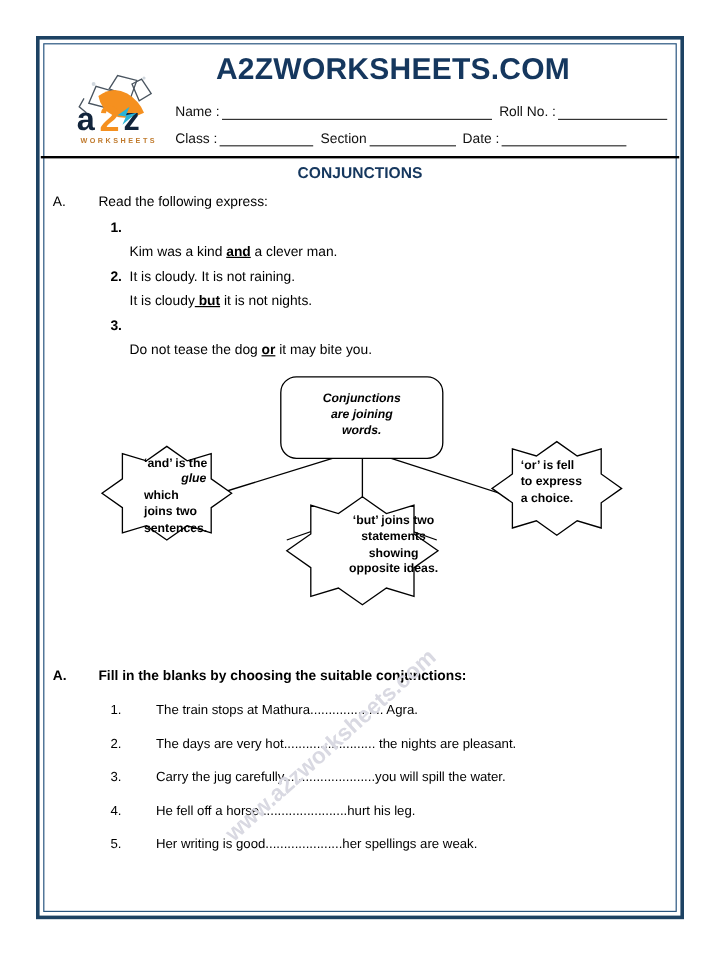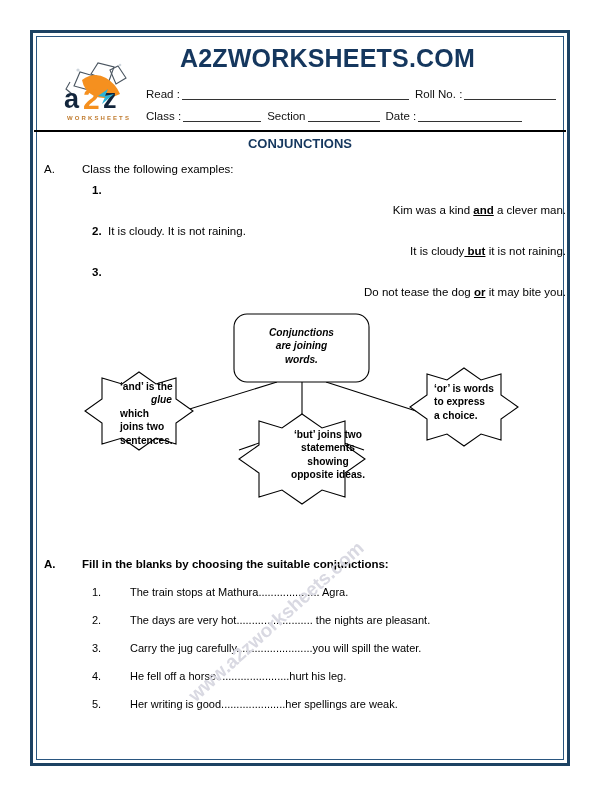--- a/index.html
+++ b/index.html
@@ -138,21 +138,20 @@
     display: flex;
     font-size: 11.5px;
     margin-top: 9px;
     padding-left: 58px;
   }
   .ex-num { width: 16px; font-weight: bold; }
   .ex-ans {
     font-size: 11.5px;
     margin-top: 8px;
     padding-left: 74px;
-    text-align: right;
   }
   .ex-ans u { font-weight: bold; }
 
   
   .diagram {
     position: relative;
     width: 532px;
     height: 240px;
     margin-top: 12px;
   }
@@ -224,54 +223,54 @@
           <text x="6" y="52" font-family="'Liberation Sans',sans-serif" font-size="27" font-weight="bold" fill="#12253c">a</text>
           <text x="25" y="53" font-family="'Liberation Sans',sans-serif" font-size="30" font-weight="bold" fill="#f5901f">2</text>
           <text x="45" y="52" font-family="'Liberation Sans',sans-serif" font-size="27" font-weight="bold" fill="#12253c">z</text>
           <path d="M40 40 l10 -7 l-3 7 l9 -2 l-12 10 l3 -7 Z" fill="#2bb3d6"></path>
         </svg>
         <div class="logo-wm">WORKSHEETS</div>
       </div>
 
       <div class="form-area">
         <div class="form-row">
-          <span class="lbl">Read :</span>
+          <span class="lbl">Name :</span>
           <span class="rule rule-name"></span>
           <span class="lbl">Roll No. :</span>
           <span class="rule rule-roll"></span>
         </div>
         <div class="form-row">
           <span class="lbl">Class :</span>
           <span class="rule rule-class"></span>
           <span class="lbl">Section</span>
           <span class="rule rule-section"></span>
           <span class="lbl">Date :</span>
           <span class="rule rule-date"></span>
         </div>
       </div>
     </div>
 
     <div class="sheet-title">CONJUNCTIONS</div>
 
     <div class="section">
       <div class="sec-head">
         <span class="sec-letter">A.</span>
-        <span class="sec-text">Class the following examples:</span>
+        <span class="sec-text">Read the following express:</span>
       </div>
 
       <div class="ex-item">
         <span class="ex-num">1.</span>
       </div>
       <div class="ex-ans"><span>Kim was a kind </span><u>and</u><span> a clever man.</span></div>
 
       <div class="ex-item">
         <span class="ex-num">2.</span>
         <span>It is cloudy. It is not raining.</span>
       </div>
-      <div class="ex-ans"><span>It is cloudy</span><u> but</u><span> it is not raining.</span></div>
+      <div class="ex-ans"><span>It is cloudy</span><u> but</u><span> it is not nights.</span></div>
 
       <div class="ex-item">
         <span class="ex-num">3.</span>
       </div>
       <div class="ex-ans"><span>Do not tease the dog </span><u>or</u><span> it may bite you.</span></div>
     </div>
 
     <div class="diagram">
 
       <div class="wm">www.a2zworksheets.com</div>
@@ -302,21 +301,21 @@
       </div>
 
       <div class="dbox" style="left:74px; top:70px; width:80px; text-align:left;margin-left:12px;">
         <div>‘and’ is the</div>
         <div><em>glue</em> which</div>
         <div>joins two</div>
         <div>sentences.</div>
       </div>
 
       <div class="dbox" style="left:400px; top:72px; width:80px; text-align:left;">
-        <div>‘or’ is words</div>
+        <div>‘or’ is fell</div>
         <div>to express</div>
         <div>a choice.</div>
       </div>
 
       <div class="dbox" style="left:244px; top:118px; width:100px; text-align:center;">
         <div>‘but’ joins two</div>
         <div>statements</div>
         <div>showing</div>
         <div>opposite ideas.</div>
       </div>

